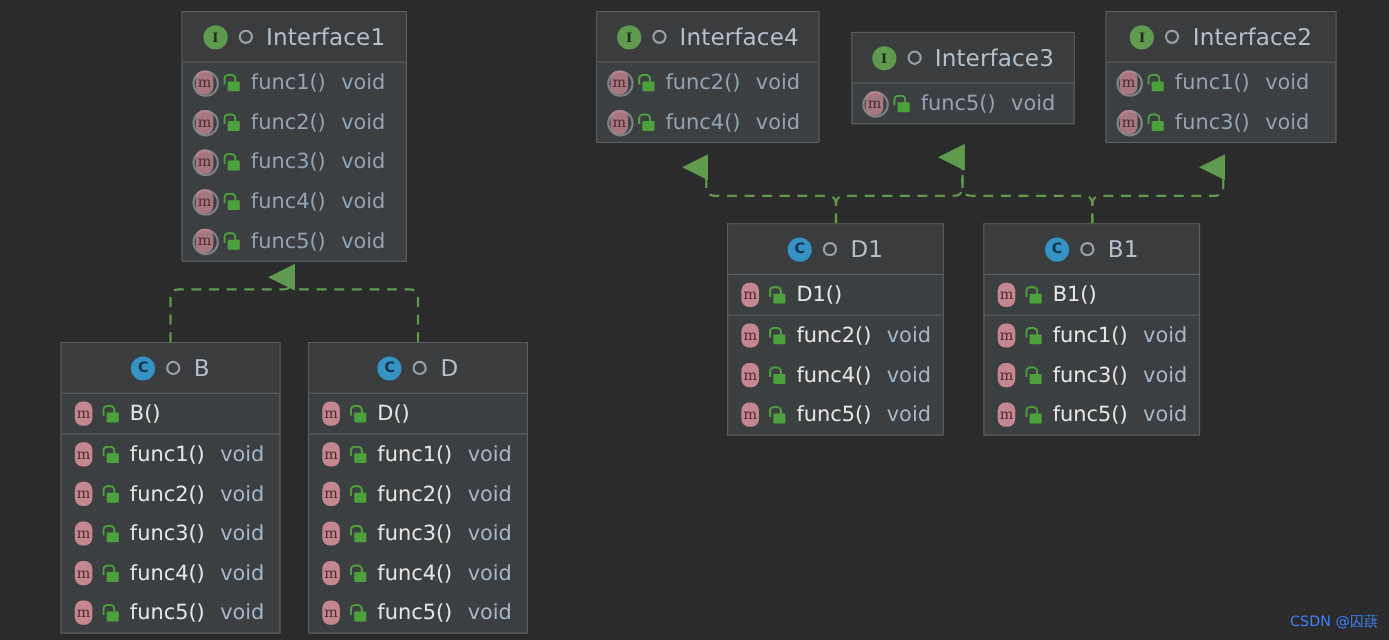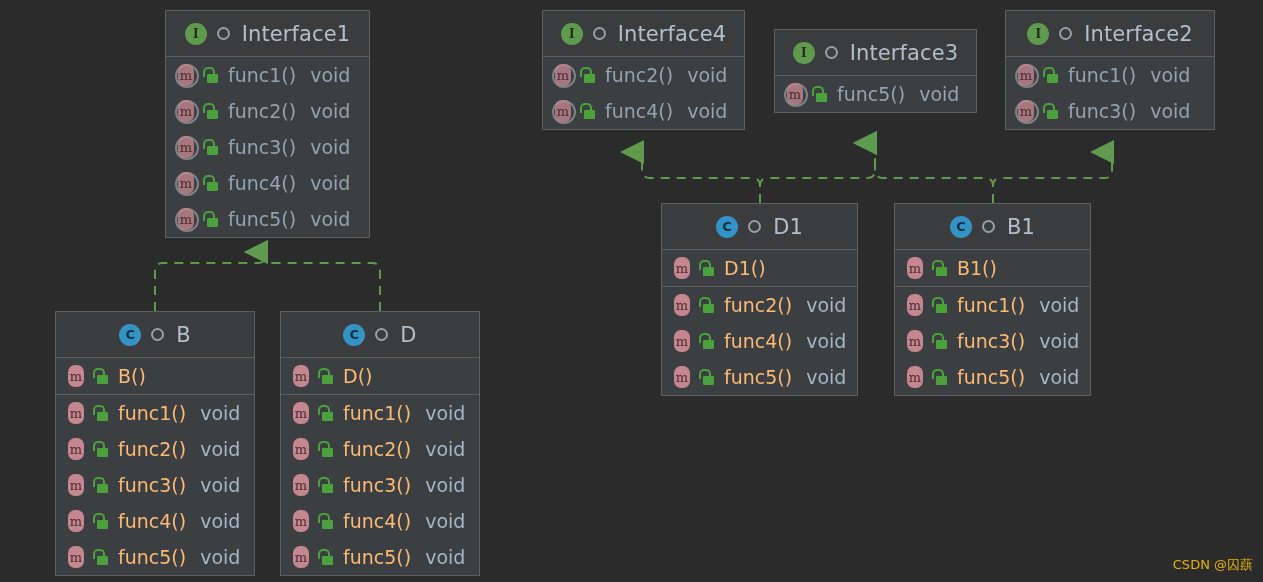--- a/index.html
+++ b/index.html
@@ -58,21 +58,21 @@
   .member {
     display: flex;
     align-items: center;
     height: 36px;
     box-sizing: border-box;
     padding: 0 10px 0 8px;
     white-space: nowrap;
   }
   .member-name {
     font-size: 19px;
-    color: #fdba74;
+    color: #e5e5e5;
   }
   .member-type {
     font-size: 19px;
     color: #a5b6c7;
     margin-left: 14px;
   }
   .abstract .member-name,
   .abstract .member-type {
     color: #93a3b2;
   }
@@ -163,21 +163,21 @@
     background: #4ca13c;
     border-radius: 1px;
   }
 
   
   #watermark {
     position: absolute;
     right: 10px;
     bottom: 8px;
     font-size: 13px;
-    color: #eab308;
+    color: #3b82f6;
     white-space: nowrap;
   }
 </style>
 </head>
 <body>
 
 <div id="canvas">
 
   <svg id="edges" viewBox="0 0 1263 582" width="1263" height="582">
     <defs>

